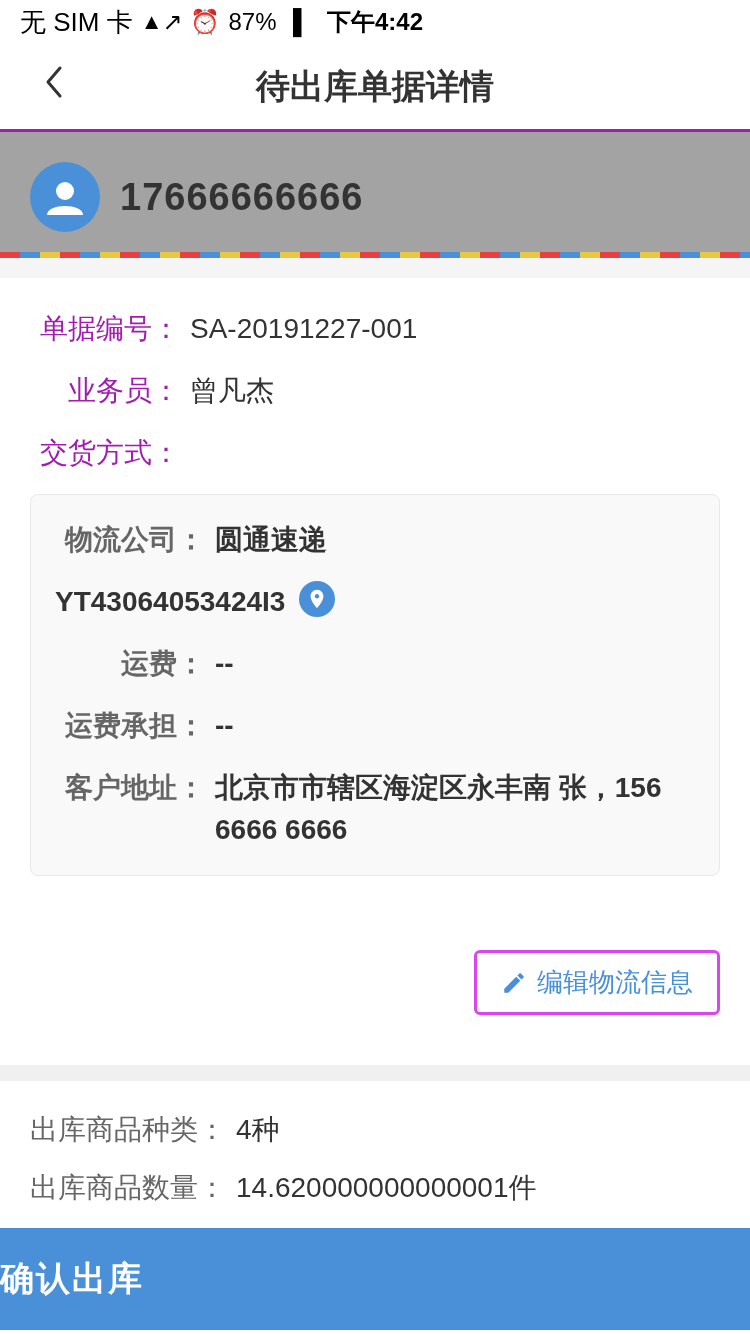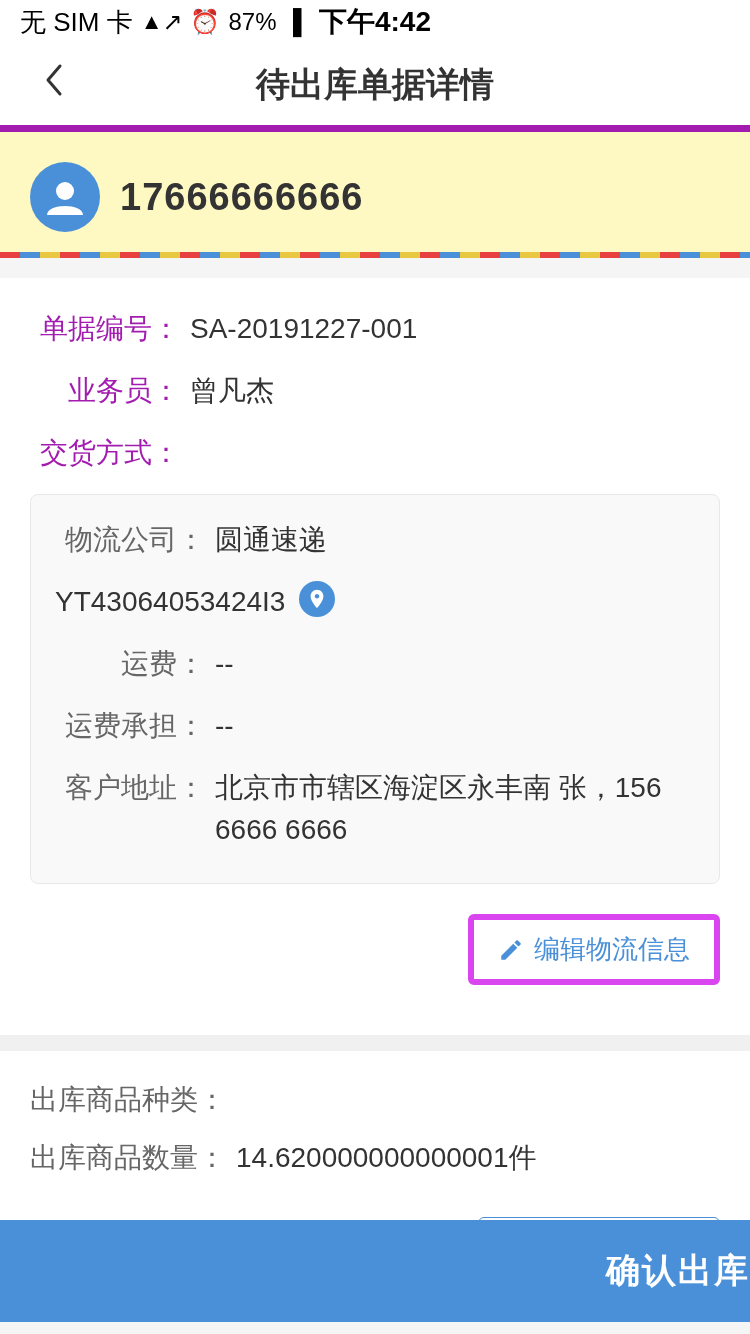--- a/index.html
+++ b/index.html
@@ -23,42 +23,42 @@
       font-size: 26px;
       font-weight: 500;
     }
     .status-left {
       display: flex;
       align-items: center;
       gap: 8px;
       font-size: 26px;
     }
     .status-center {
-      font-size: 28px;
+      font-size: 24px;
       font-weight: 600;
       position: absolute;
       left: 50%;
       transform: translateX(-50%);
     }
     .status-right {
       display: flex;
       align-items: center;
       gap: 8px;
       font-size: 24px;
     }
     .wifi-icon { font-size: 22px; }
 
     
     .nav-bar {
       background: #fff;
       height: 88px;
       display: flex;
       align-items: center;
       padding: 0 30px;
-      border-bottom: 7px solid #a21caf;
+      border-bottom: 3px solid #a21caf;
       position: relative;
     }
     .back-btn {
       font-size: 36px;
       color: #333;
       cursor: pointer;
       padding: 10px;
     }
     .nav-title {
       position: absolute;
@@ -69,21 +69,21 @@
       color: #333;
     }
 
     
     .content {
       padding: 0;
     }
 
     
     .customer-header {
-      background: #fef9c3;
+      background: #a3a3a3;
       padding: 30px 30px 20px 30px;
       display: flex;
       align-items: center;
       gap: 20px;
     }
     .avatar {
       width: 70px;
       height: 70px;
       border-radius: 50%;
       background: #4a90d9;
@@ -148,30 +148,31 @@
       flex: 1;
     }
 
     
     .logistics-card {
       background: #f9f9f9;
       border: 1px solid #e8e8e8;
       border-radius: 8px;
       padding: 24px 24px;
       margin: 20px 0;
+      font-weight: bold;
     }
     .logistics-row {
       display: flex;
       align-items: flex-start;
       margin-bottom: 20px;
       font-size: 28px;
       line-height: 1.5;
     }
     .logistics-row:last-child {
-      margin-bottom: 8px;
+      margin-bottom: 0;
     }
     .logistics-label {
       color: #666;
       min-width: 160px;
       text-align: right;
       flex-shrink: 0;
       padding-right: 10px;
     }
     .logistics-value {
       color: #333;
@@ -200,30 +201,31 @@
       color: #333;
     }
 
     
     .edit-btn-row {
       display: flex;
       justify-content: flex-end;
       padding: 10px 0 20px 0;
     }
     .edit-btn {
-      border: 6px solid #d946ef;
+      border: 3px solid #d946ef;
       color: #4a90d9;
       background: #fff;
       border-radius: 6px;
       padding: 12px 24px;
       font-size: 26px;
       display: flex;
       align-items: center;
       gap: 10px;
       cursor: pointer;
+      margin-top: 44px;
     }
     .edit-btn svg {
       width: 26px;
       height: 26px;
       fill: #4a90d9;
     }
 
     
     .section-divider {
       height: 16px;
@@ -281,26 +283,26 @@
 
     
     .spacer {
       height: 200px;
       background: #f5f5f5;
     }
 
     
     .bottom-btn-wrap {
       position: fixed;
-      bottom: 12px;
+      bottom: 4px;
       left: 0;
       width: 750px;
       background: #4a90d9;
       padding: 28px 0;
-      text-align: right;
+      text-align: left;
       cursor: pointer;
     }
     .bottom-btn {
       font-size: 34px;
       font-weight: 600;
       color: #fff;
       letter-spacing: 2px;
     }
   </style>
 </head>
@@ -401,20 +403,21 @@
         <span>编辑物流信息</span>
       </button>
     </div>
   </div>
 
   <div class="section-divider"></div>
 
   <div class="goods-section">
     <div class="goods-row">
       <span class="goods-label">出库商品种类：</span>
+      <span class="goods-value">4种</span>
     </div>
     <div class="goods-row">
       <span class="goods-label">出库商品数量：</span>
       <span class="goods-value">14.620000000000001件</span>
     </div>
 
     <div class="view-detail-row">
       <button class="view-detail-btn">
         <svg viewBox="0 0 24 24" xmlns="http://www.w3.org/2000/svg">
           <path d="M4 6h16v2H4zm0 5h16v2H4zm0 5h16v2H4z"></path>

